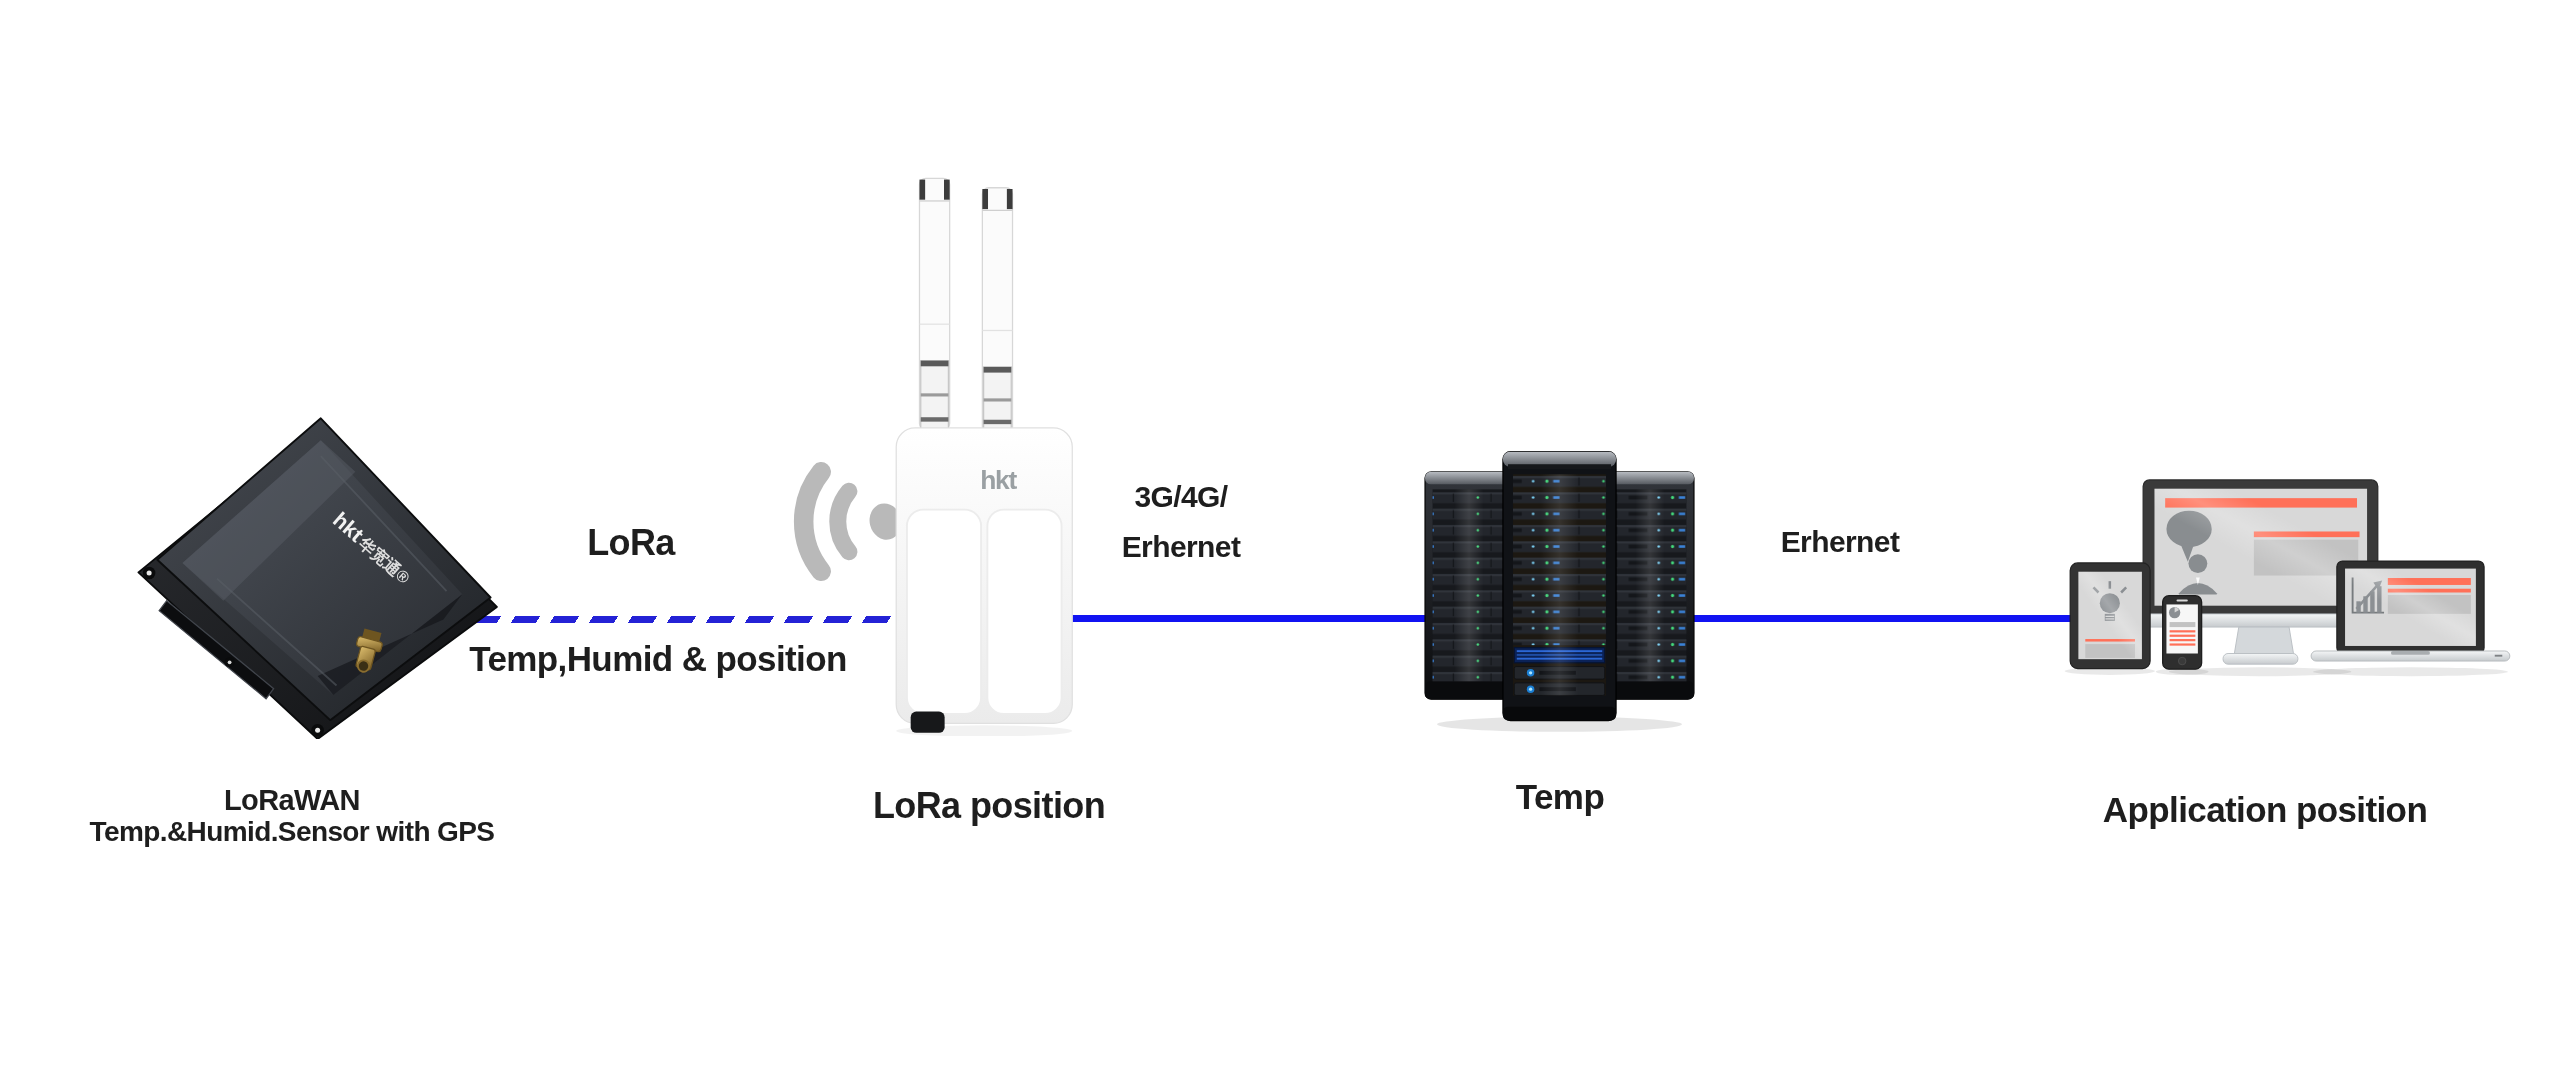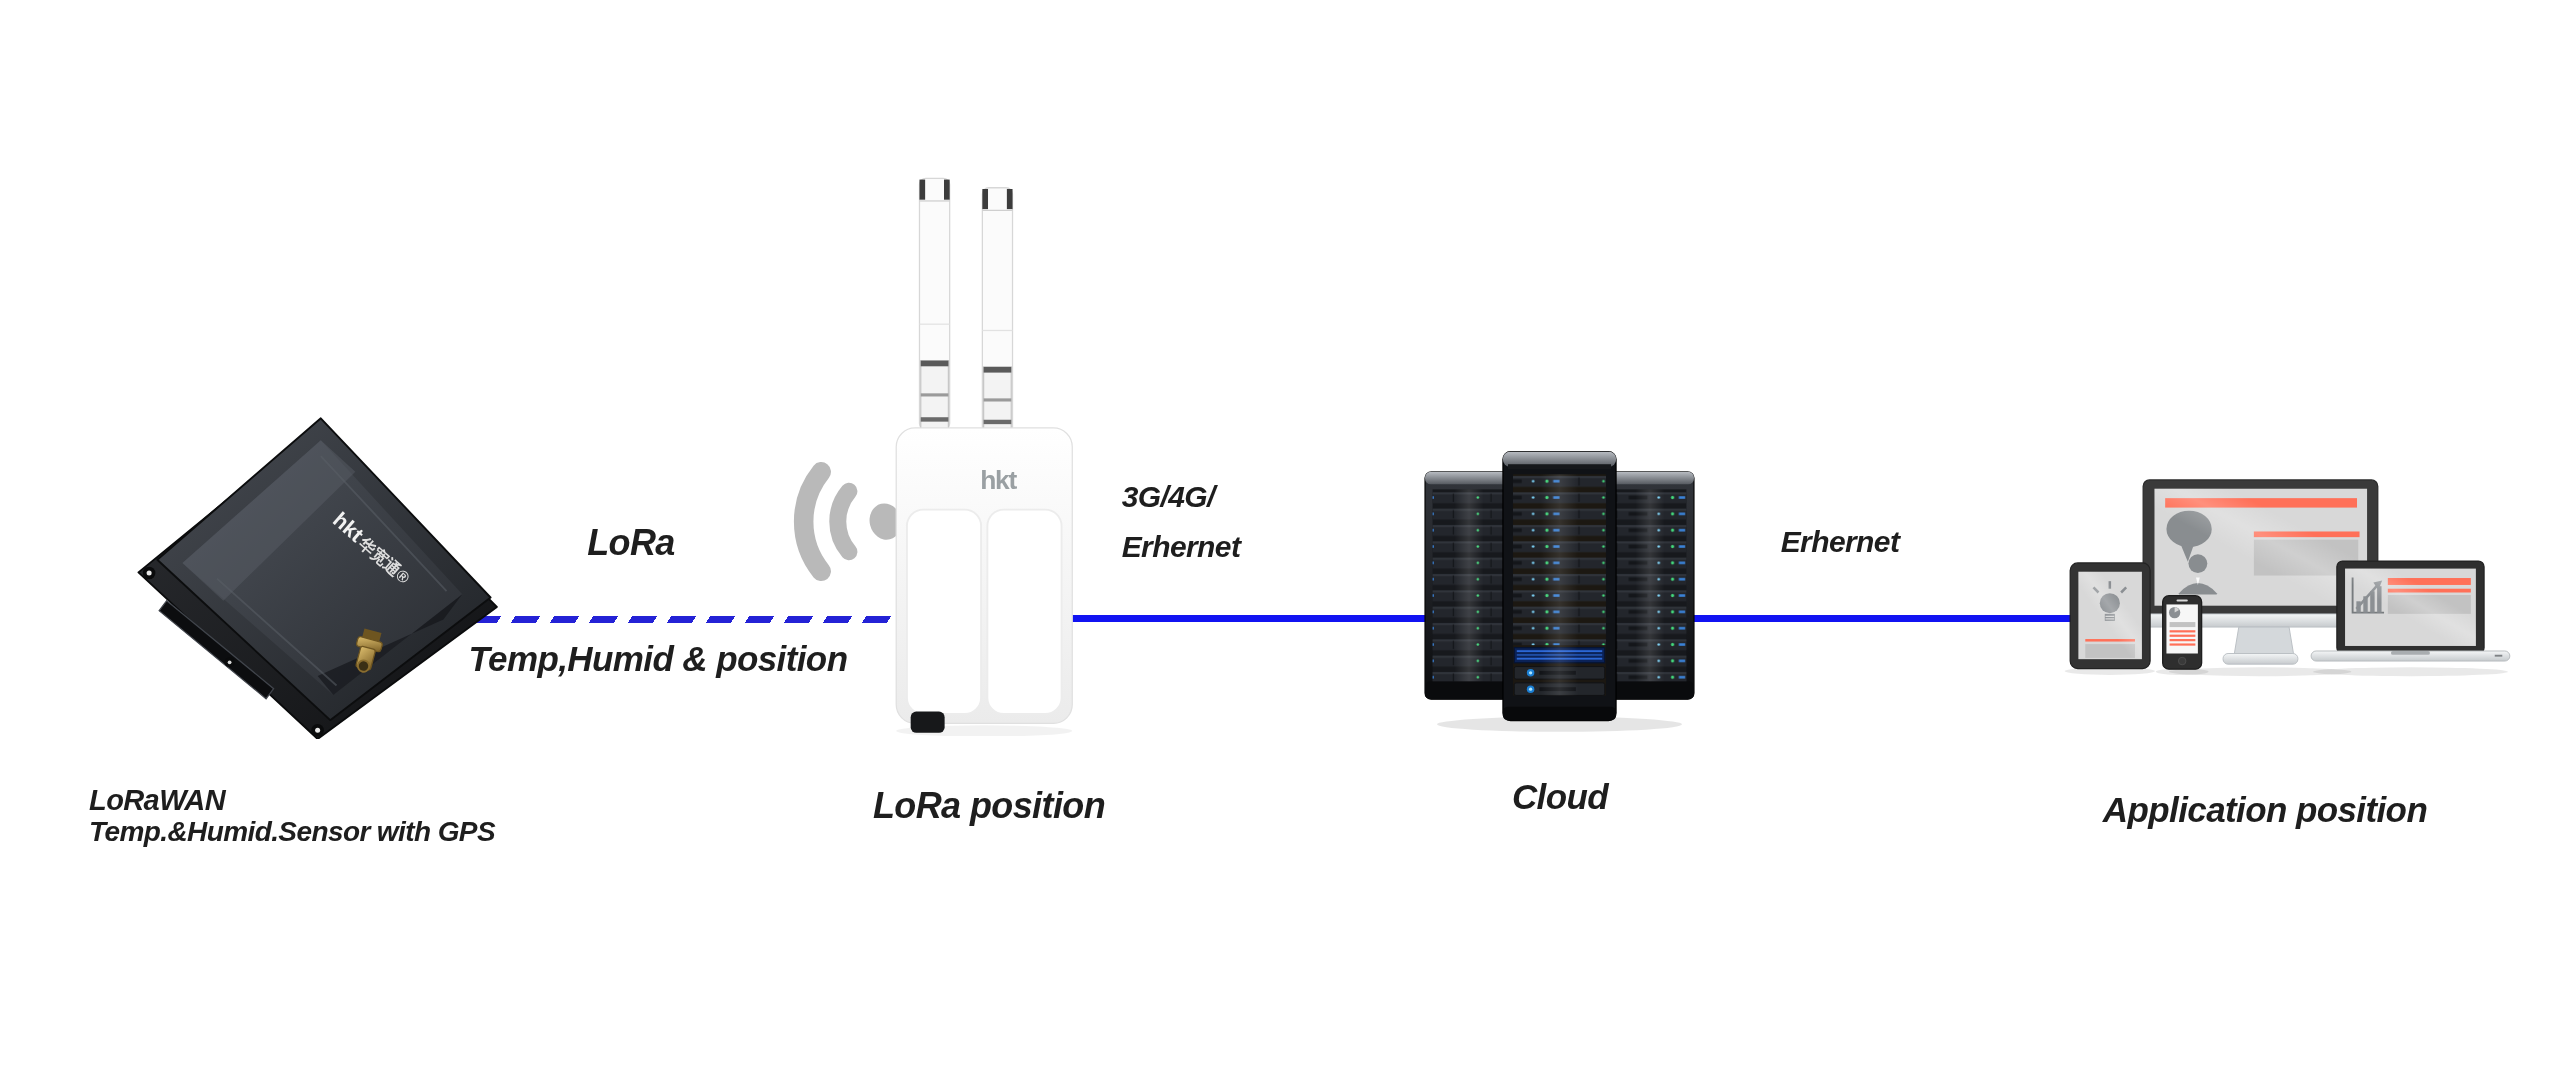--- a/index.html
+++ b/index.html
@@ -14,22 +14,22 @@
   .link-solid{left:1064px;top:615px;width:1016px;height:7px;background:#1113f2;}
 
   .device{position:absolute;z-index:2;}
   .dev-sensor{left:129px;top:412px;width:371px;height:327px;}
   .dev-wifi{left:762px;top:439px;width:148px;height:167px;}
   .dev-gateway{left:888px;top:167px;width:195px;height:569px;}
   .dev-cloud{left:1415px;top:440px;width:289px;height:296px;}
   .dev-platform{left:2057px;top:469px;width:478px;height:208px;}
 
   .lbl{position:absolute;z-index:3;transform:translateX(-50%);
-       font-weight:700;color:#1e1e1e;white-space:nowrap;text-align:left;
-       letter-spacing:-0.6px;line-height:1.12;font-style:italic;}
+       font-weight:700;color:#1e1e1e;white-space:nowrap;text-align:center;
+       letter-spacing:-0.6px;line-height:1.12;}
   .lbl-lora{left:631px;top:523px;font-size:36px;}
   .lbl-payload{left:658px;top:639px;font-size:35px;}
   .lbl-3g4g{left:1181px;top:472px;font-size:30px;line-height:50px;}
   .lbl-eth{left:1840px;top:525px;font-size:30px;}
   .lbl-sensor{left:292px;top:784px;font-size:29px;}
   .lbl-sensor .l2{font-size:28px;}
   .lbl-gateway{left:989px;top:786px;font-size:36px;}
   .lbl-cloud{left:1560px;top:777px;font-size:35px;}
   .lbl-platform{left:2265px;top:790px;font-size:35px;}
 </style>
@@ -308,18 +308,18 @@
 
   <div class="lbl lbl-eth">Erhernet</div>
 
   <div class="lbl lbl-sensor">
     <div>LoRaWAN</div>
     <div class="l2">Temp.&amp;Humid.Sensor with GPS</div>
   </div>
 
   <div class="lbl lbl-gateway">LoRa position</div>
 
-  <div class="lbl lbl-cloud">Cloud</div>
+  <div class="lbl lbl-cloud">Temp</div>
 
   <div class="lbl lbl-platform">Application position</div>
 
 </div>
 
 
 </body></html>

